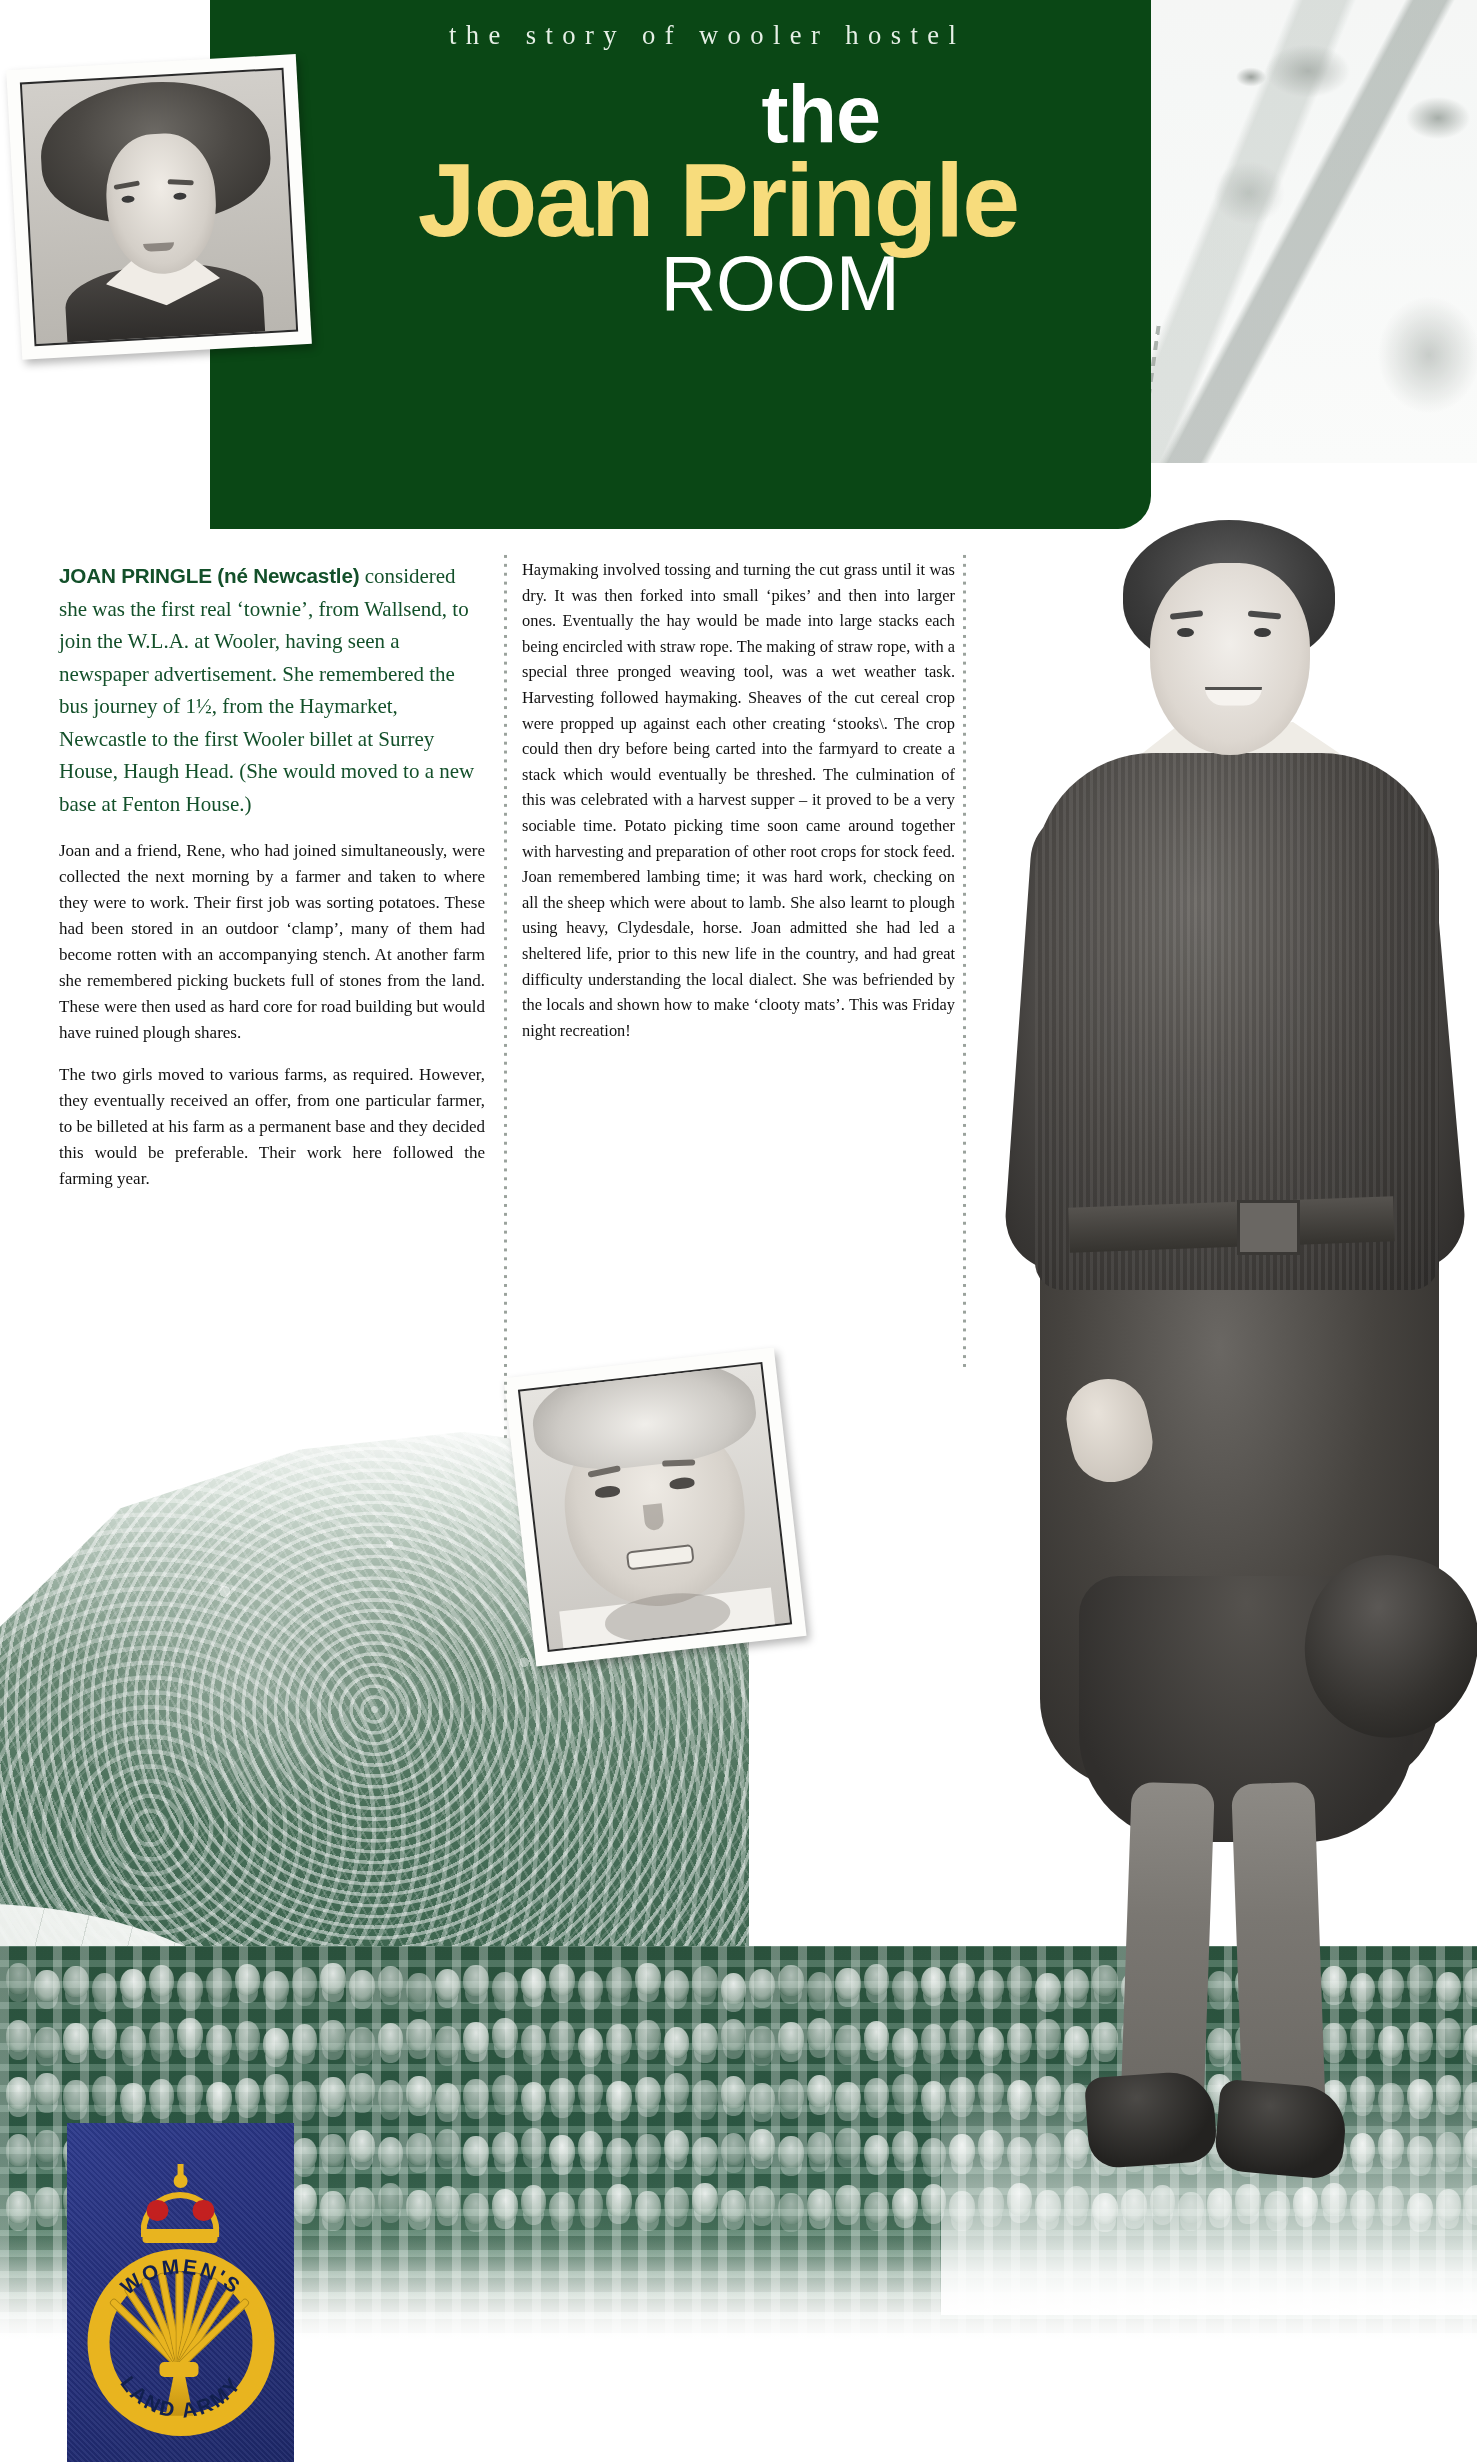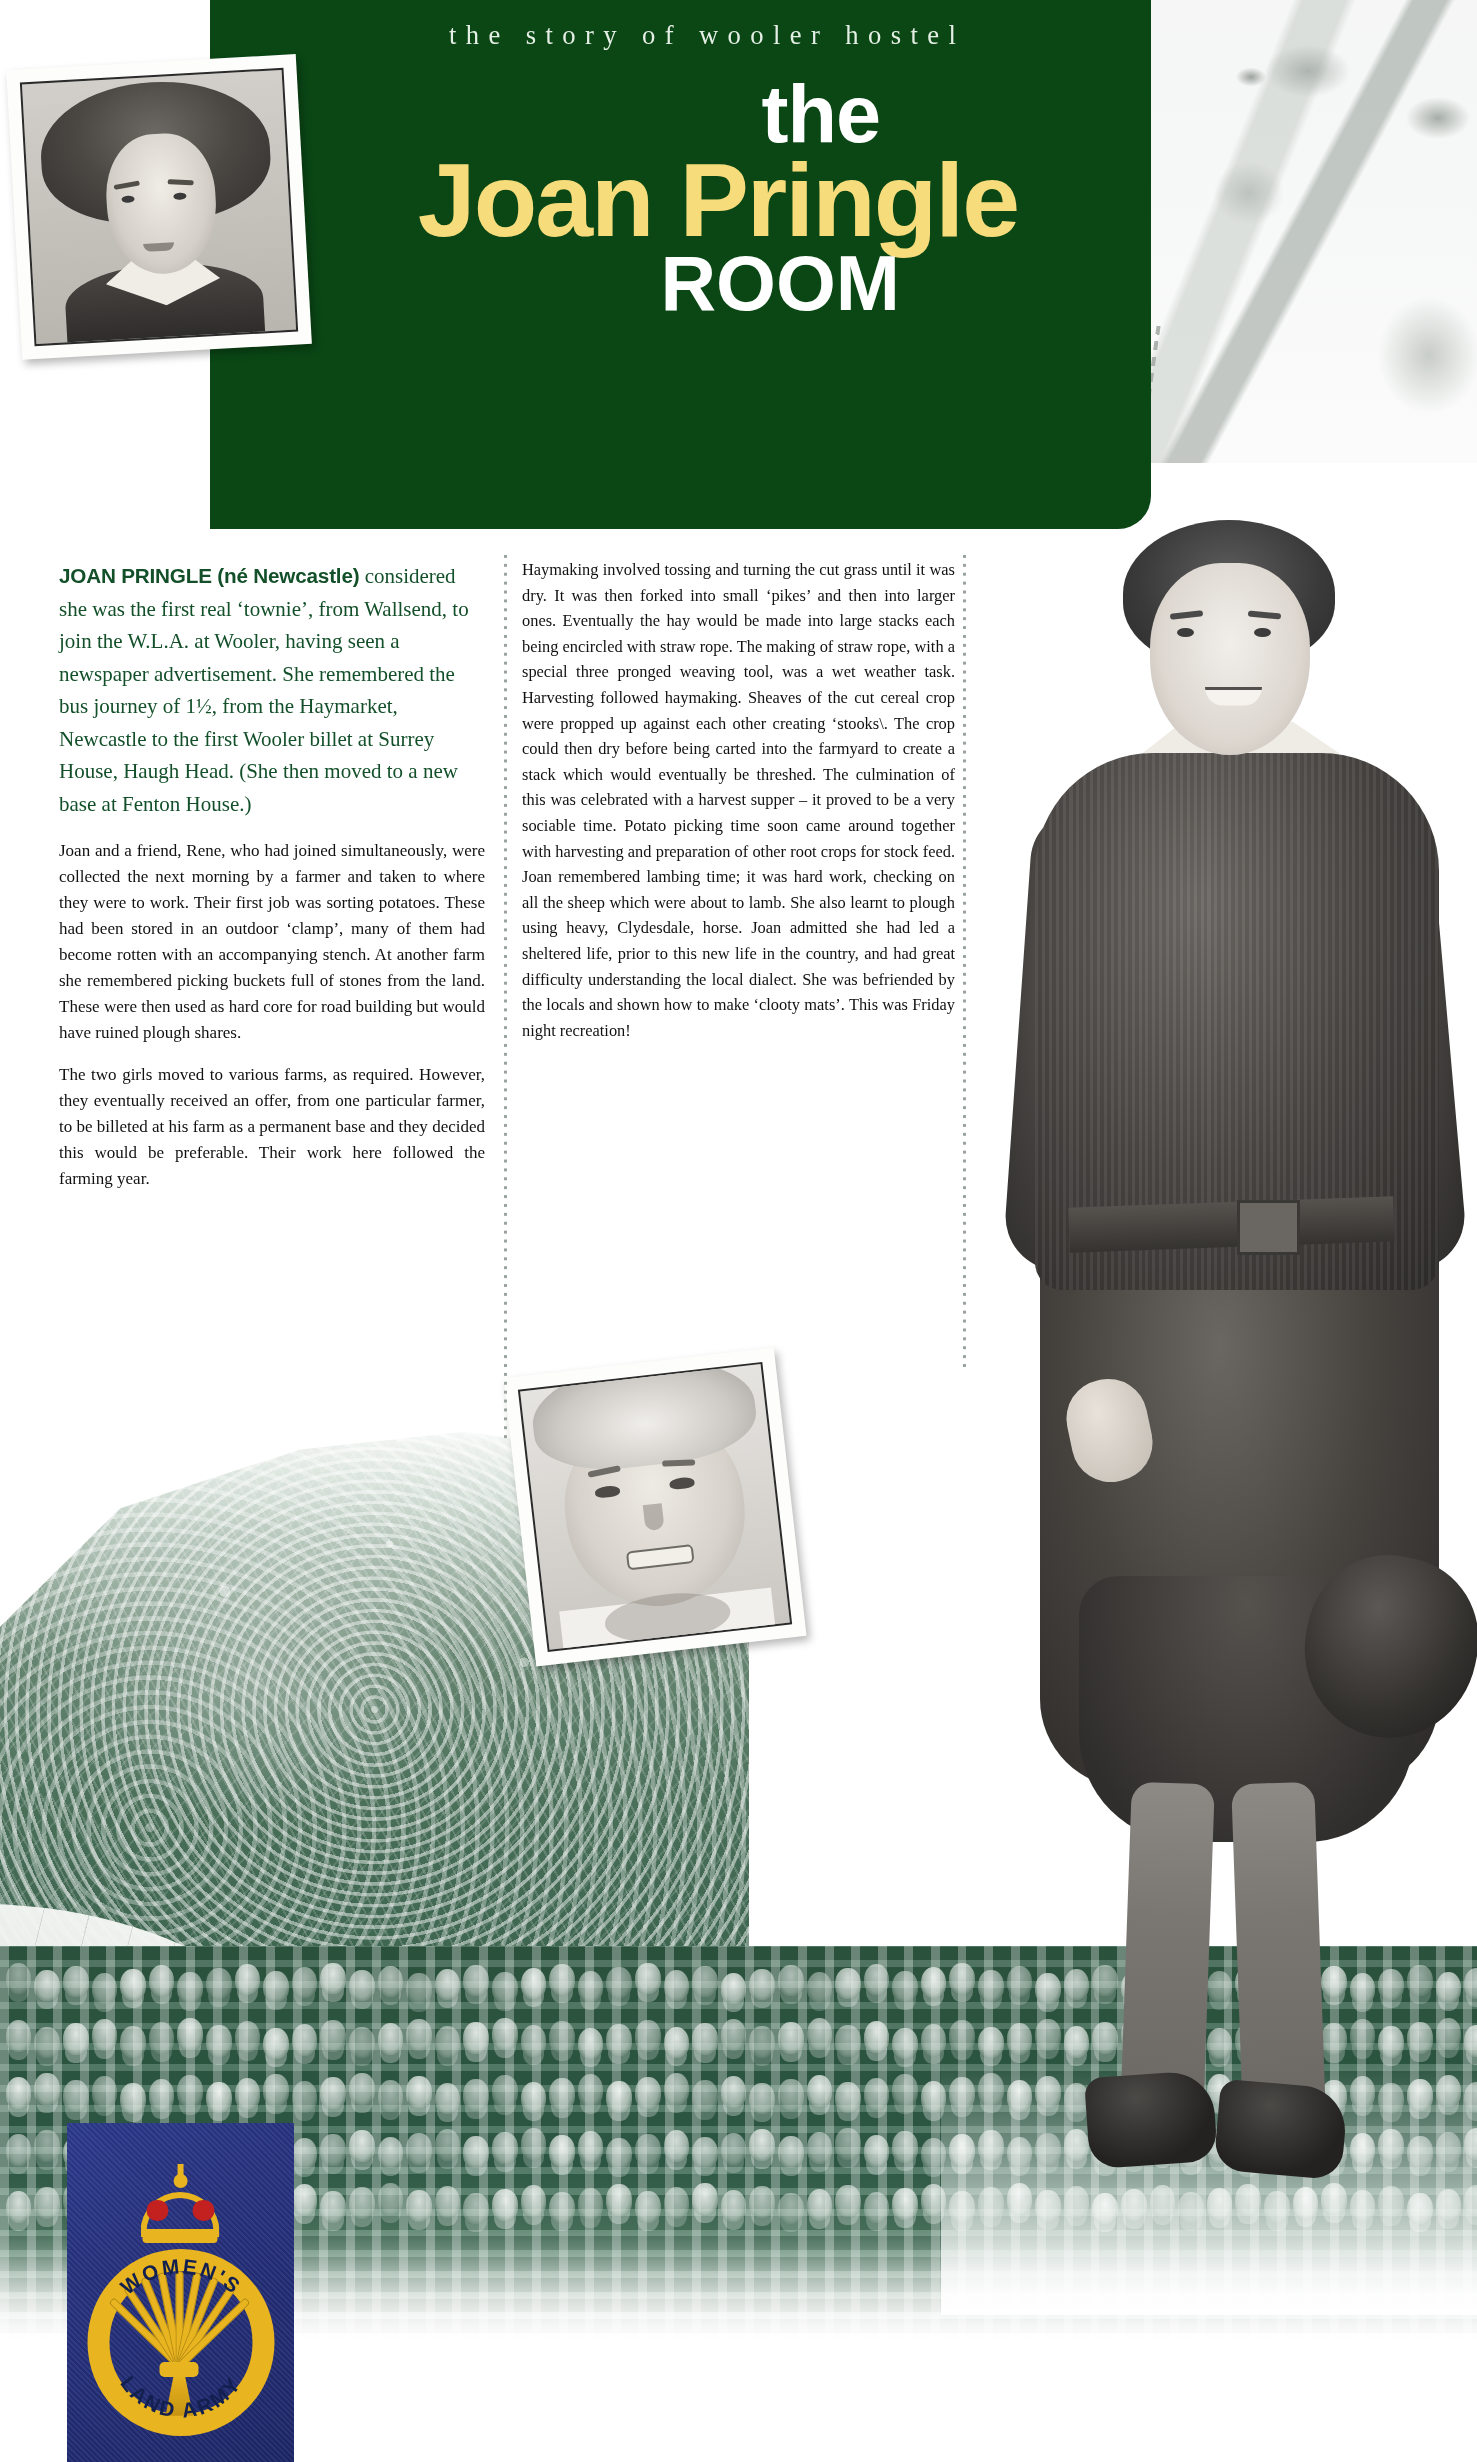--- a/index.html
+++ b/index.html
@@ -194,21 +194,21 @@
     color:#ffffff;font-size:81px;font-weight:bold;line-height:.92;
     letter-spacing:-1px;
   }
   #title-name{
     position:absolute;right:133px;top:153px;
     color:#f7dc7c;font-size:104px;font-weight:bold;line-height:.92;
     letter-spacing:-2px;white-space:nowrap;
   }
   #title-room{
     position:absolute;right:251px;top:248px;
-    color:#ffffff;font-size:77px;font-weight:bold;line-height:.92;
+    color:#ffffff;font-size:77px;font-weight:normal;line-height:.92;
     letter-spacing:0px;
   }
 
   
   .photo-frame{
     position:absolute;
     background:#fdfdfb;
     box-shadow:3px 4.9px 8.9px rgba(0,0,0,.28);
     padding:12.8px;
   }
@@ -711,21 +711,21 @@
       <div class="po-nose"></div>
       <div class="po-mouth"></div>
       <div class="po-chin"></div>
     </div>
   </div>
 
   <div class="dotted-rule" id="rule-left"></div>
   <div class="dotted-rule" id="rule-right"></div>
 
   <div id="col-left">
-    <p class="lede"><b>JOAN PRINGLE (né Newcastle)</b><span> considered she was the first real ‘townie’, from Wallsend, to join the W.L.A. at Wooler, having seen a newspaper advertisement. She remembered the bus journey of 1½, from the Haymarket, Newcastle to the first Wooler billet at Surrey House, Haugh Head. (She then moved to a new base at Fenton House.)</span></p>
+    <p class="lede"><b>JOAN PRINGLE (né Newcastle)</b><span> considered she was the first real ‘townie’, from Wallsend, to join the W.L.A. at Wooler, having seen a newspaper advertisement. She remembered the bus journey of 1½, from the Haymarket, Newcastle to the first Wooler billet at Surrey House, Haugh Head. (She would moved to a new base at Fenton House.)</span></p>
     <p class="body-p">Joan and a friend, Rene, who had joined simultaneously, were collected the next morning by a farmer and taken to where they were to work. Their first job was sorting potatoes. These had been stored in an outdoor ‘clamp’, many of them had become rotten with an accompanying stench. At another farm she remembered picking buckets full of stones from the land. These were then used as hard core for road building but would have ruined plough shares.</p>
     <p class="body-p">The two girls moved to various farms, as required. However, they eventually received an offer, from one particular farmer, to be billeted at his farm as a permanent base and they decided this would be preferable. Their work here followed the farming year.</p>
   </div>
 
   <div id="col-right">
     <p class="body-p">Haymaking involved tossing and turning the cut grass until it was dry. It was then forked into small ‘pikes’ and then into larger ones. Eventually the hay would be made into large stacks each being encircled with straw rope. The making of straw rope, with a special three pronged weaving tool, was a wet weather task. Harvesting followed haymaking. Sheaves of the cut cereal crop were propped up against each other creating ‘stooks\. The crop could then dry before being carted into the farmyard to create a stack which would eventually be threshed. The culmination of this was celebrated with a harvest supper – it proved to be a very sociable time. Potato picking time soon came around together with harvesting and preparation of other root crops for stock feed. Joan remembered lambing time; it was hard work, checking on all the sheep which were about to lamb. She also learnt to plough using heavy, Clydesdale, horse. Joan admitted she had led a sheltered life, prior to this new life in the country, and had great difficulty understanding the local dialect. She was befriended by the locals and shown how to make ‘clooty mats’. This was Friday night recreation!</p>
   </div>
 
   <div id="badge">
     <div class="crown">

